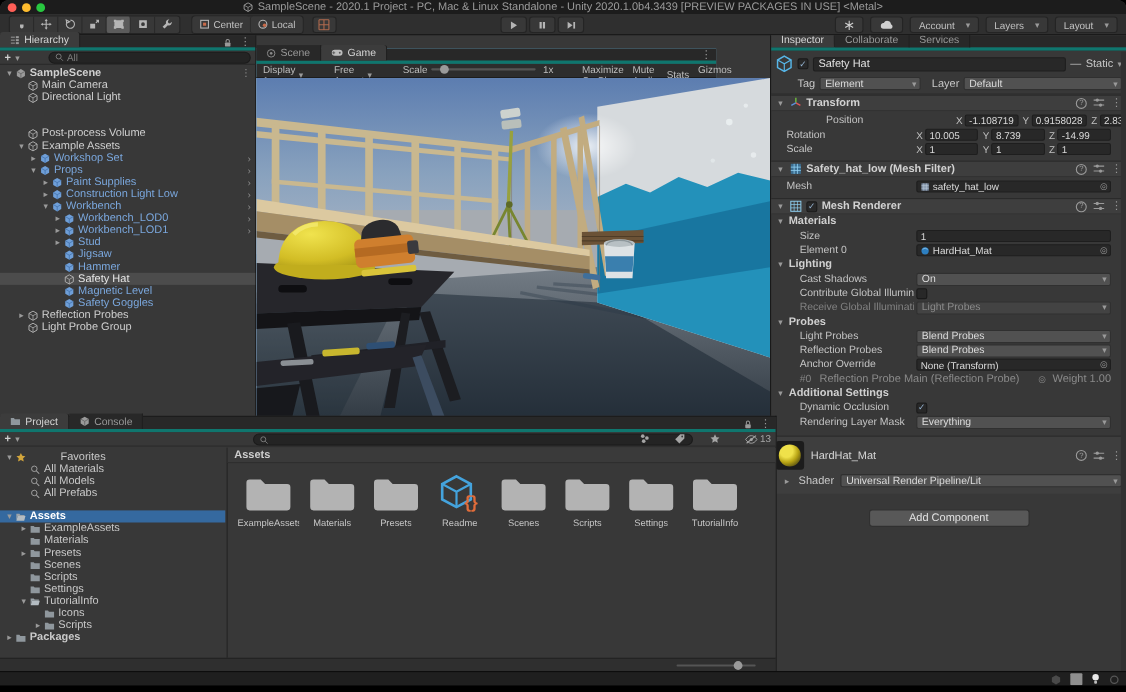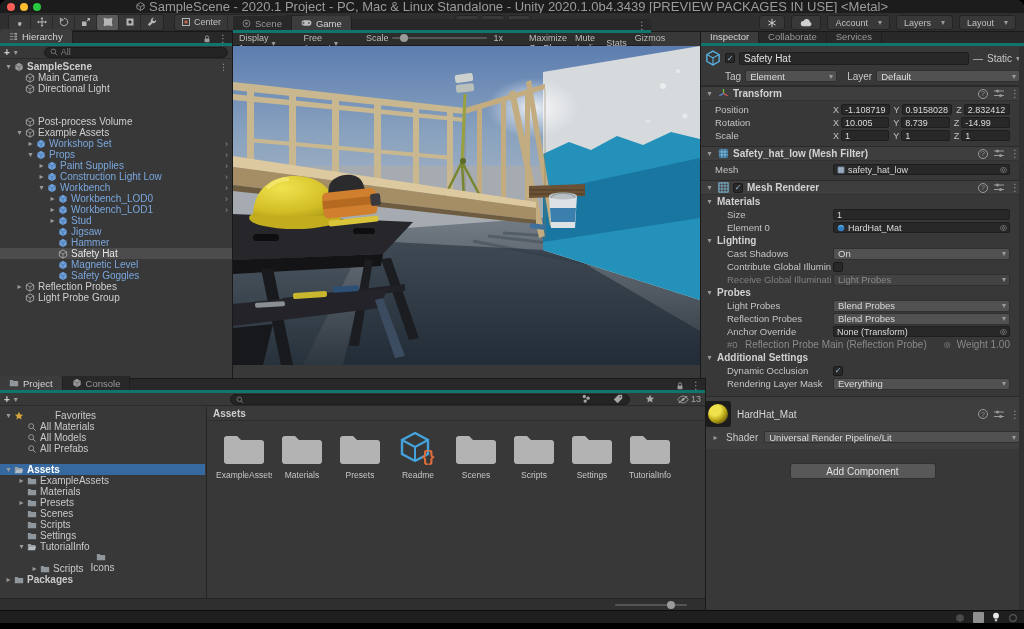--- a/index.html
+++ b/index.html
@@ -3,21 +3,21 @@
 <meta charset="utf-8">
 <style>
   html,body{margin:0;padding:0;background:#000;}
   *{box-sizing:border-box;font-family:"Liberation Sans","DejaVu Sans",sans-serif;}
   #app{position:relative;width:1024px;height:629px;background:#000;overflow:hidden;font-size:10px;color:#c8c8c8;}
   .win{position:absolute;left:0;top:0;width:1024px;height:623px;background:#383838;border-radius:8px 8px 0 0;overflow:hidden;}
   
   .titlebar{position:absolute;left:0;top:0;width:100%;height:13px;background:#1c1c1c;display:flex;align-items:center;}
   .lights{display:flex;gap:5px;margin-left:7px;}
   .light{width:8px;height:8px;border-radius:50%;}
-  .title-center{position:absolute;left:0;right:0;text-align:center;color:#9b9b9b;font-size:13px;display:flex;justify-content:center;align-items:center;gap:4px;}
+  .title-center{position:absolute;left:0;right:0;text-align:center;color:#9b9b9b;font-size:10px;display:flex;justify-content:center;align-items:center;gap:4px;}
   
   .toolbar{position:absolute;left:0;top:13px;width:100%;height:19px;background:#2f2f2f;border-bottom:1px solid #191919;display:flex;align-items:center;}
   .toolgroup{display:flex;margin-left:8px;background:#383838;border-radius:3px;border:1px solid #242424;}
   .toolbtn{width:22px;height:15px;display:flex;align-items:center;justify-content:center;border-right:1px solid #2a2a2a;}
   .toolbtn:last-child{border-right:none;}
   .toolbtn.sel{background:#5b5b5b;border-radius:2px;}
   .pillbtn{height:15px;padding:0 6px;background:#383838;border:1px solid #242424;border-radius:3px;display:flex;align-items:center;gap:3px;color:#c0c0c0;font-size:9px;}
   .playgroup{position:absolute;left:455px;top:2px;display:flex;gap:2px;}
   .playbtn{width:24px;height:15px;background:#383838;border:1px solid #242424;border-radius:3px;display:flex;align-items:center;justify-content:center;color:#b5b5b5;font-size:8px;}
   .tb-right{position:absolute;right:8px;top:2px;display:flex;gap:6px;align-items:center;}
@@ -32,21 +32,21 @@
   .minibar{height:13px;display:flex;align-items:center;padding:0 4px;gap:4px;background:#383838;border-bottom:1px solid #2b2b2b;}
   .treerow{display:flex;align-items:center;height:11px;position:relative;white-space:nowrap;}
   .treerow .lbl{font-size:10px;}
   .arrow{width:9px;text-align:center;color:#9a9a9a;font-size:8px;flex:none;}
   .rowicon{width:11px;height:10px;flex:none;display:flex;align-items:center;justify-content:center;margin-right:3px;}
   .chev{position:absolute;right:4px;color:#8f8f8f;font-size:9px;}
   
   #hierarchy{position:absolute;left:0;top:32px;width:233px;height:346px;background:#383838;border-right:1px solid #191919;}
   #hier-tree{padding-top:2px;}
   
-  #game{position:absolute;left:233px;top:19px;width:418px;height:346px;background:#7dd3fc;}
+  #game{position:absolute;left:233px;top:44px;width:418px;height:346px;background:#7dd3fc;}
   .gv-ctrl{height:13px;background:#2d2d2d;border-bottom:1px solid #1c1c1c;display:flex;align-items:flex-start;font-size:9px;color:#bdbdbd;padding:0 4px;gap:24px;}
   .gv-item{display:flex;align-items:center;gap:3px;padding:0 2px;}
   .gv-right{margin-left:auto;display:flex;gap:8px;align-items:center;}
   .slider-track{width:95px;height:2px;background:#555;border-radius:1px;position:relative;}
   .slider-knob{position:absolute;left:8px;top:-3px;width:8px;height:8px;border-radius:50%;background:#9a9a9a;}
   #viewport{position:relative;width:467px;height:319px;overflow:hidden;background:#7d93b4;}
   #viewport svg{position:absolute;left:0;top:0;}
   
   #inspector{position:absolute;left:700px;top:32px;width:324px;height:580px;background:#383838;border-left:1px solid #191919;overflow:hidden;}
   .ins-head{padding:4px 4px 3px 4px;border-bottom:1px solid #2a2a2a;}
@@ -681,21 +681,21 @@
             <svg width="10" height="9" viewBox="0 0 10 9">
               <path d="M0 2h10M0 6.5h10" stroke="#9a9a9a"></path>
               <circle cx="3.5" cy="2" r="1.5" fill="#9a9a9a"></circle>
               <circle cx="6.5" cy="6.5" r="1.5" fill="#9a9a9a"></circle>
             </svg>
             <span>⋮</span>
           </div>
     </div>
     <div id="transform-rows" style="padding:2px 0 4px 0">
           <div class="prow">
-            <span class="plabel" style="width: 116px;">Position</span>
+            <span class="plabel" style="width: 116px; margin-left: 36px;">Position</span>
             <div class="xyz">
               <div class="xyzg">
                 <span class="axis">X</span>
                 <div class="vfield">-1.108719</div>
               </div>
               <div class="xyzg">
                 <span class="axis">Y</span>
                 <div class="vfield">0.9158028</div>
               </div>
               <div class="xyzg">
@@ -1081,21 +1081,21 @@
           <div class="treerow" style="padding-left: 17px;">
             <span class="arrow">▾</span>
             <span class="rowicon">
               <svg width="10" height="10" viewBox="0 0 12 12">
                 <path d="M1 2.5h3.4l1 1.2H10V5H2.6L1 9.5z" fill="#9aa2a8"></path>
                 <path d="M2.6 5H11L9.6 10H1z" fill="#b4bcc2"></path>
               </svg>
             </span>
             <span class="lbl" style="color: rgb(201, 201, 201);">TutorialInfo</span>
           </div>
-          <div class="treerow" style=" flex-direction: column;">
+          <div class="treerow" style="padding-left: 30px;">
             <span class="arrow"></span>
             <span class="rowicon">
               <svg width="10" height="10" viewBox="0 0 12 12">
                 <path d="M1 2.5h3.4l1 1.2H11V10H1z" fill="#8f979d"></path>
               </svg>
             </span>
             <span class="lbl" style="color: rgb(201, 201, 201);">Icons</span>
           </div>
           <div class="treerow" style="padding-left: 30px;">
             <span class="arrow">▸</span>

